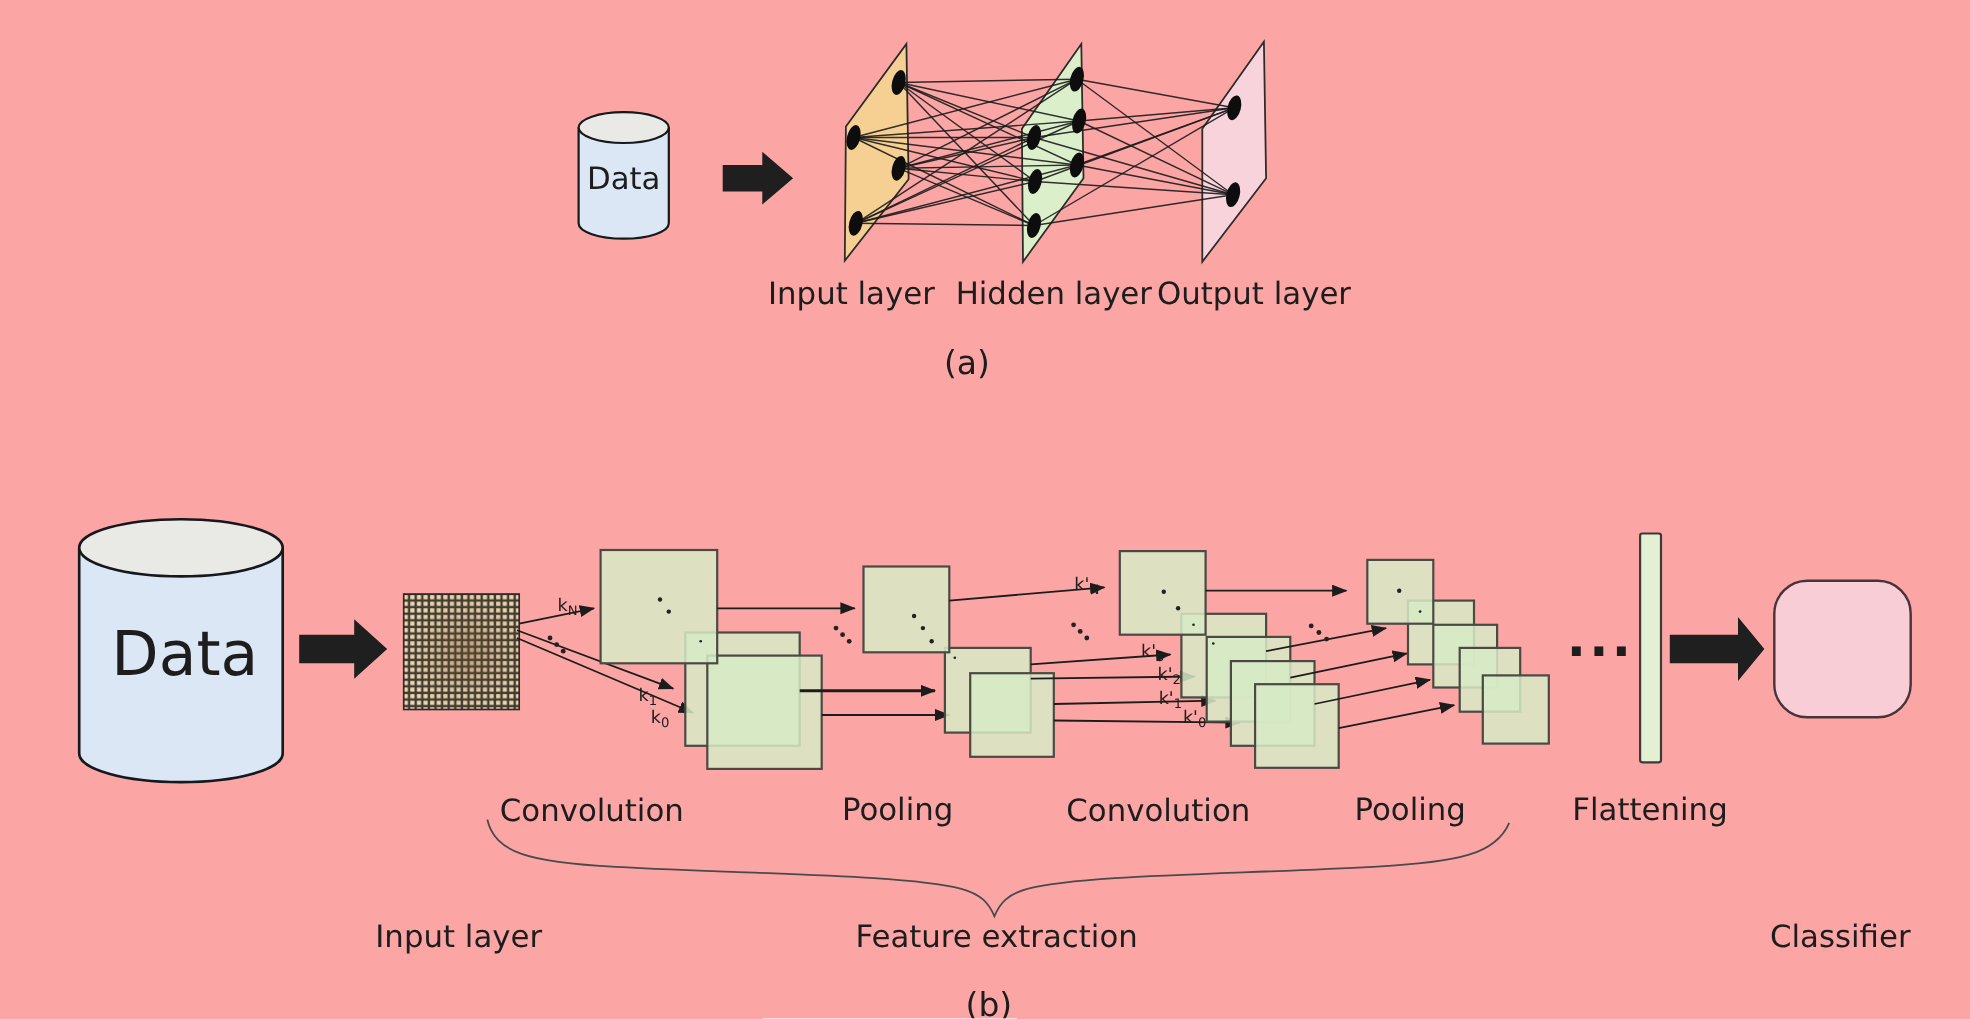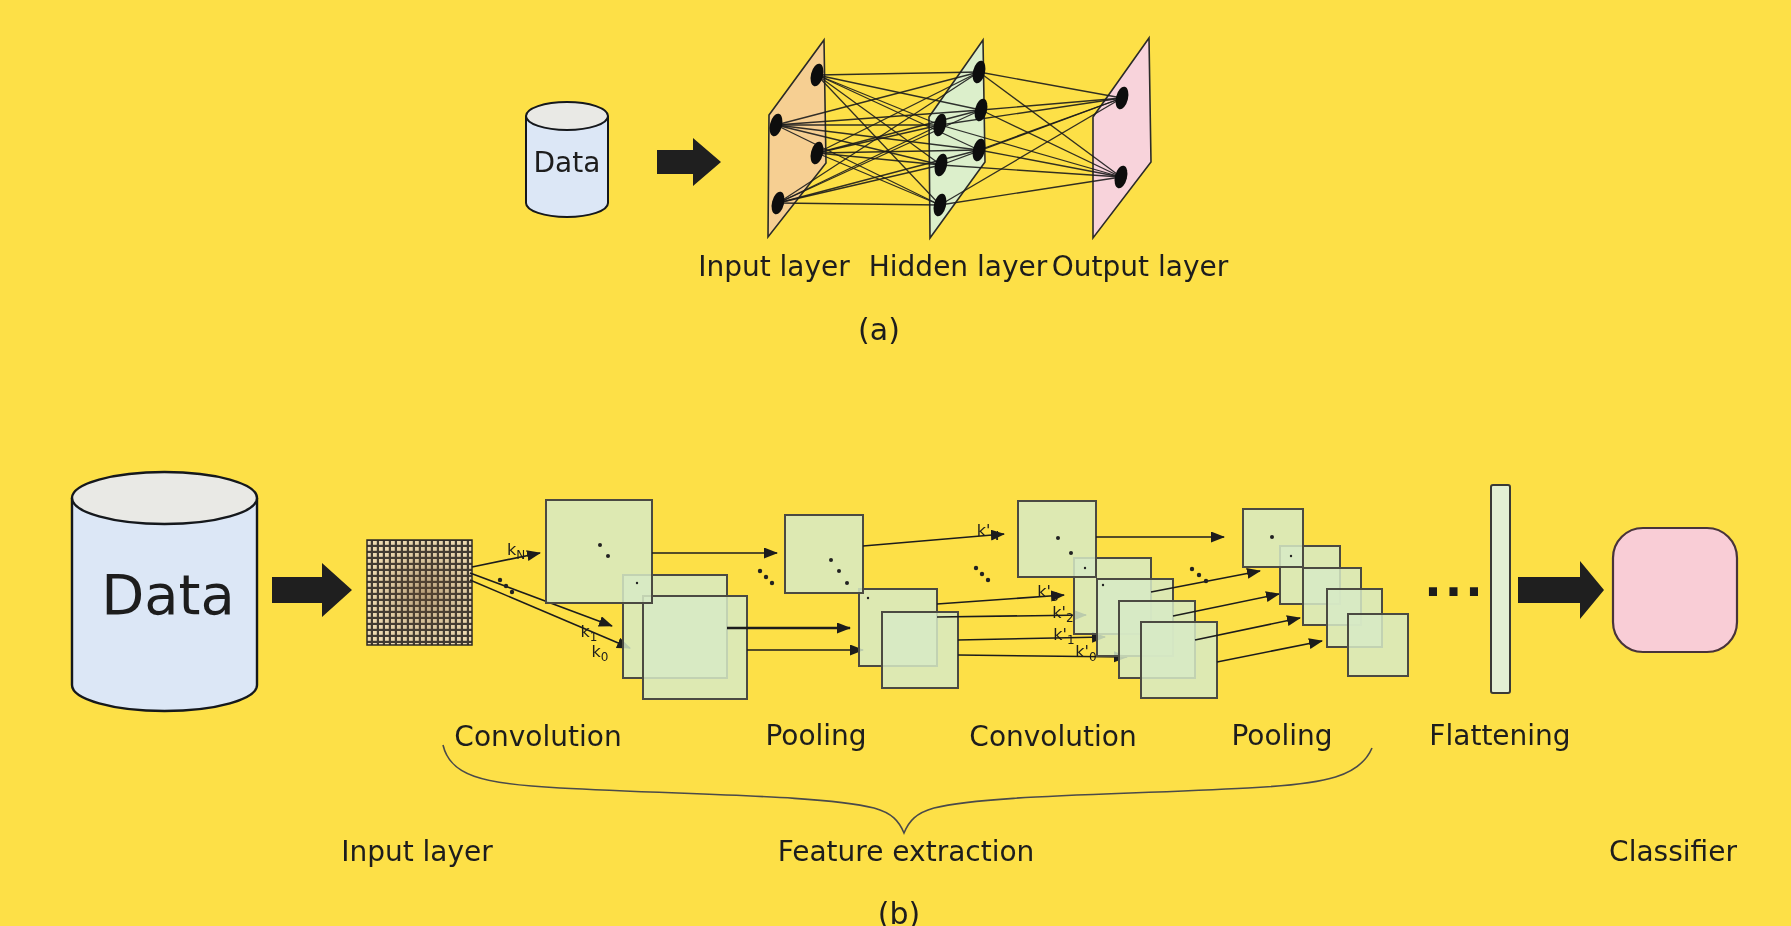--- a/index.html
+++ b/index.html
@@ -1,16 +1,16 @@
 <!DOCTYPE html>
 <html><head>
 <meta charset="utf-8">
 <style>
   html,body{margin:0;padding:0;background:#ffffff;}
-  .canvas{position:relative;width:1791px;height:926px;background:#fde047;overflow:hidden;}
+  .canvas{position:relative;width:1791px;height:926px;background:#fca5a5;overflow:hidden;}
   svg text{font-family:"DejaVu Sans",sans-serif;fill:#1d1d1d;}
   .lbl{font-size:28px;}
   .cap{font-size:30px;}
   .klbl{font-size:16px;}
   .sub{font-size:12px;}
   .data-sm{font-size:28px;}
   .data-lg{font-size:56px;}
   .ellipsis{font-size:46px;font-weight:bold;letter-spacing:3px;}
   .plane{stroke:#2b2b28;stroke-width:1.6;}
   .fmap{fill:rgba(215,234,197,0.85);stroke:#4b4a42;stroke-width:2;}

